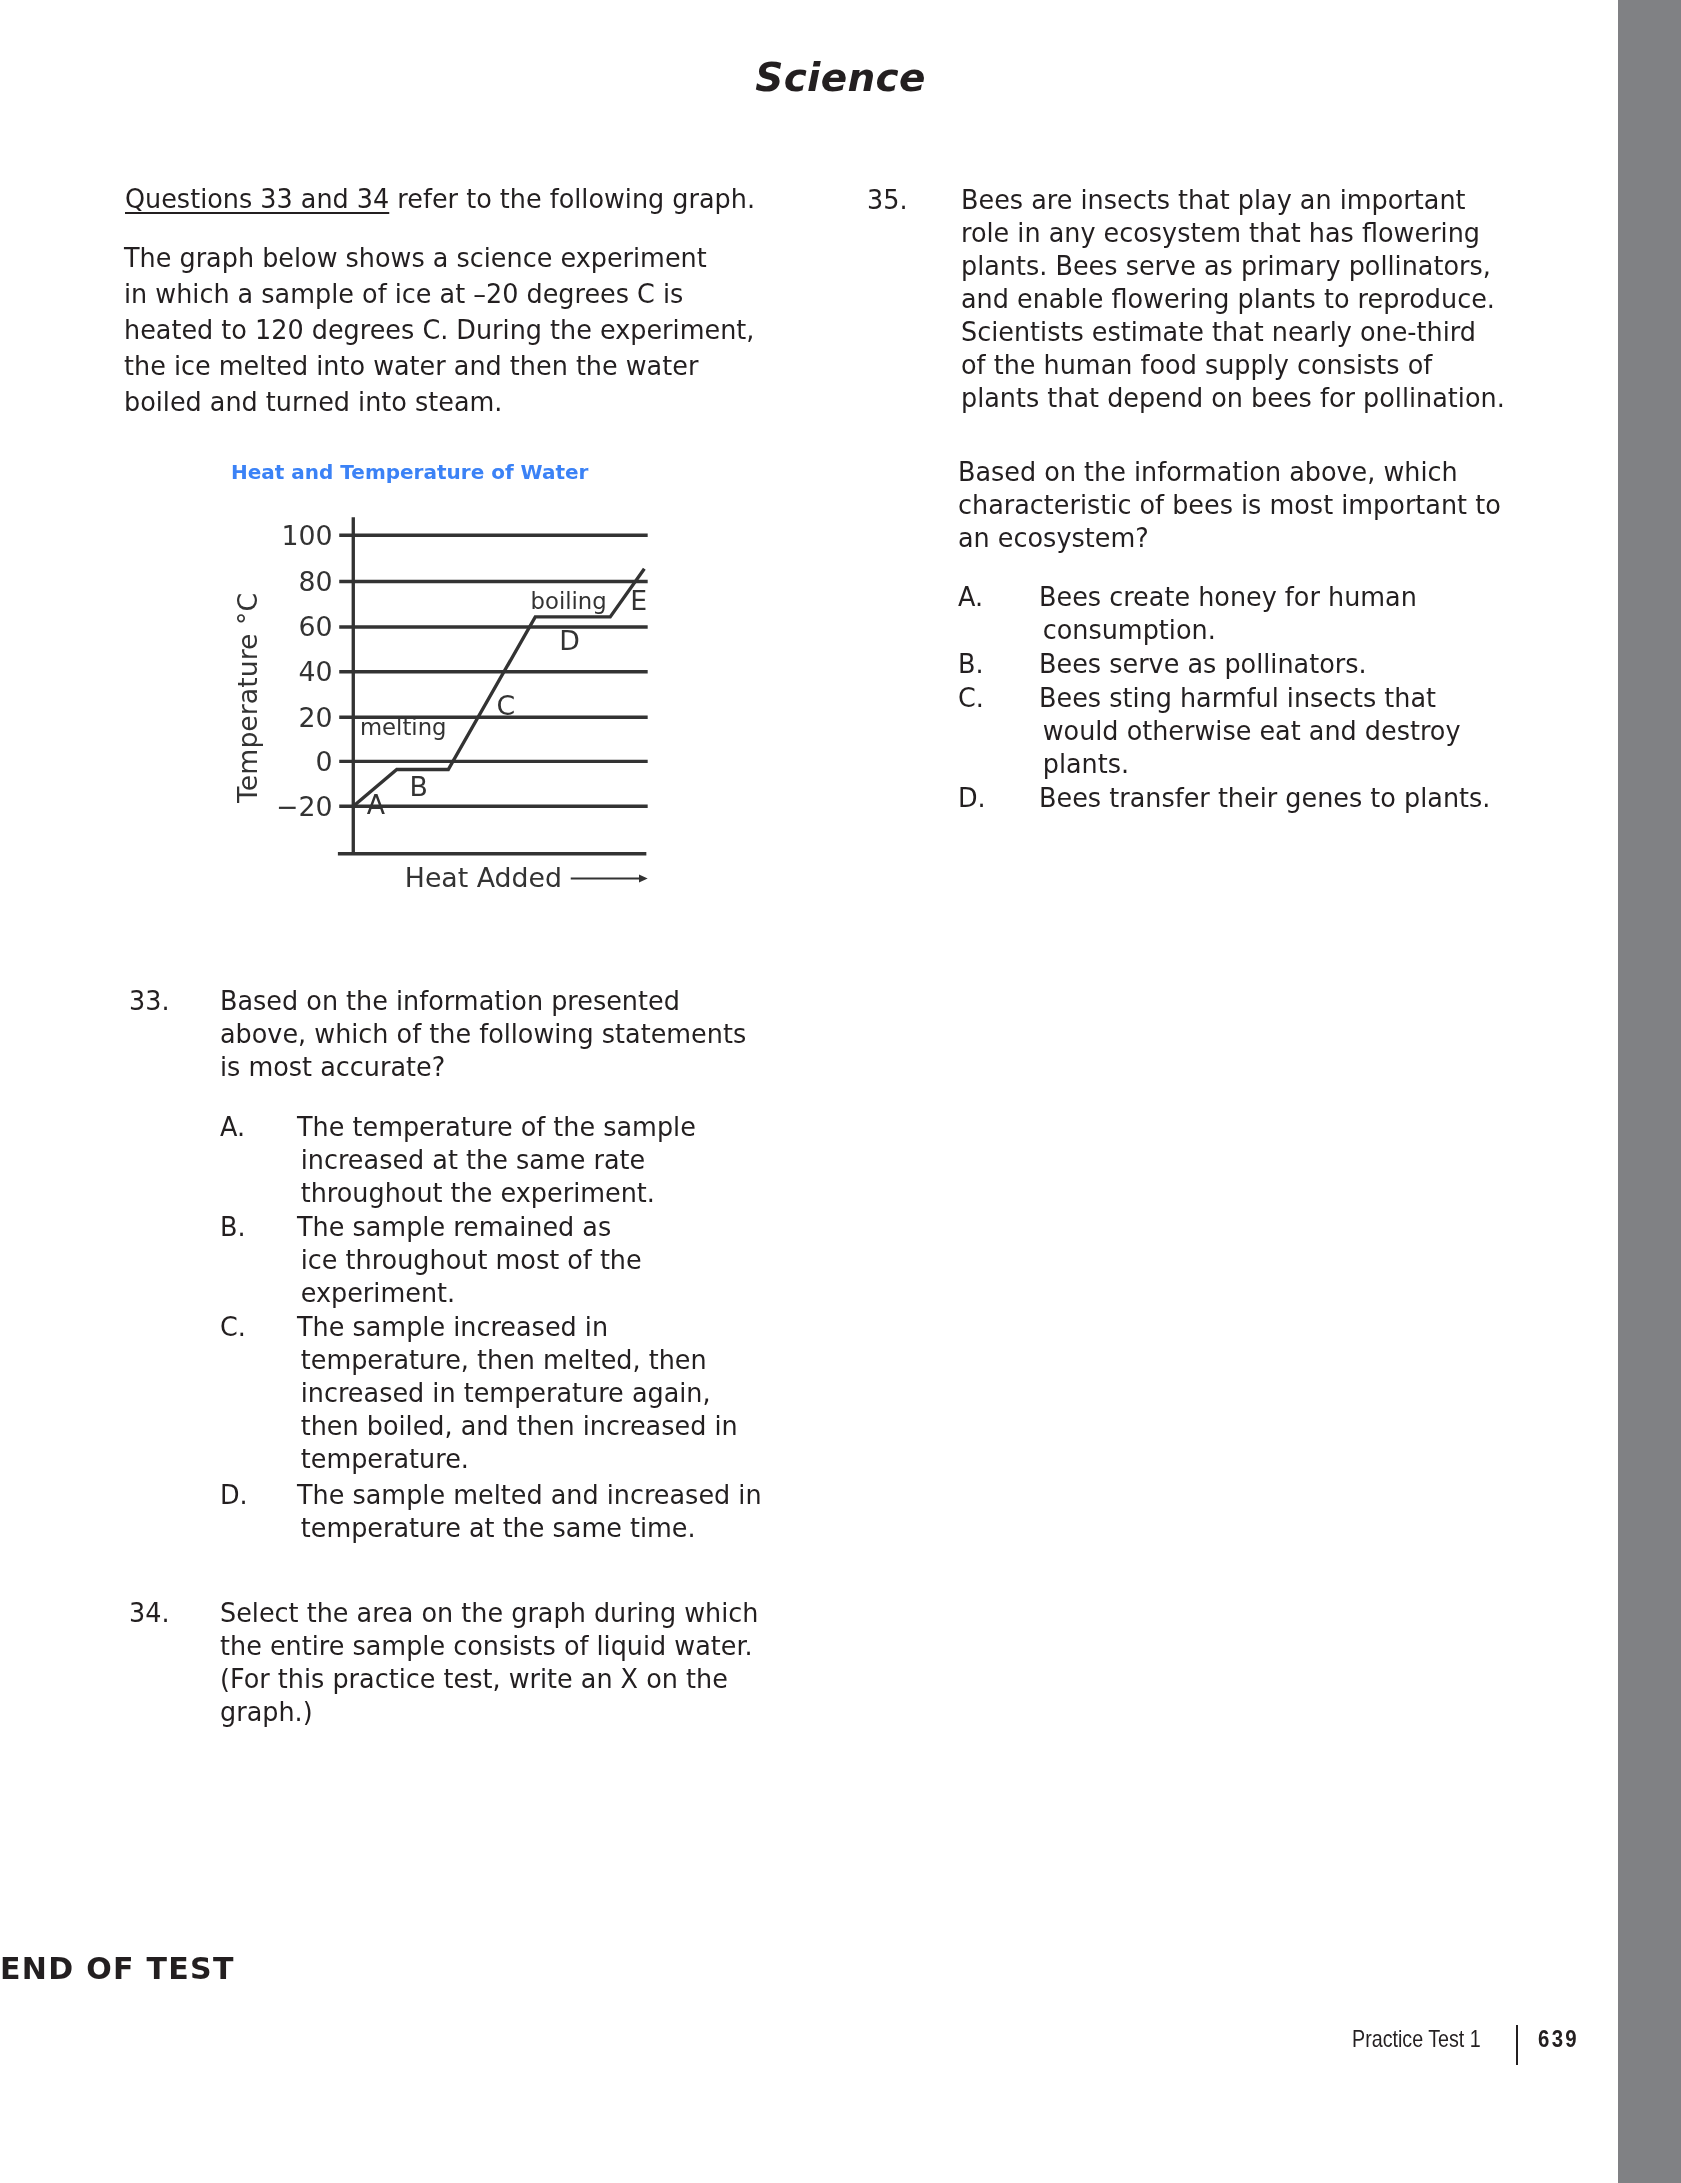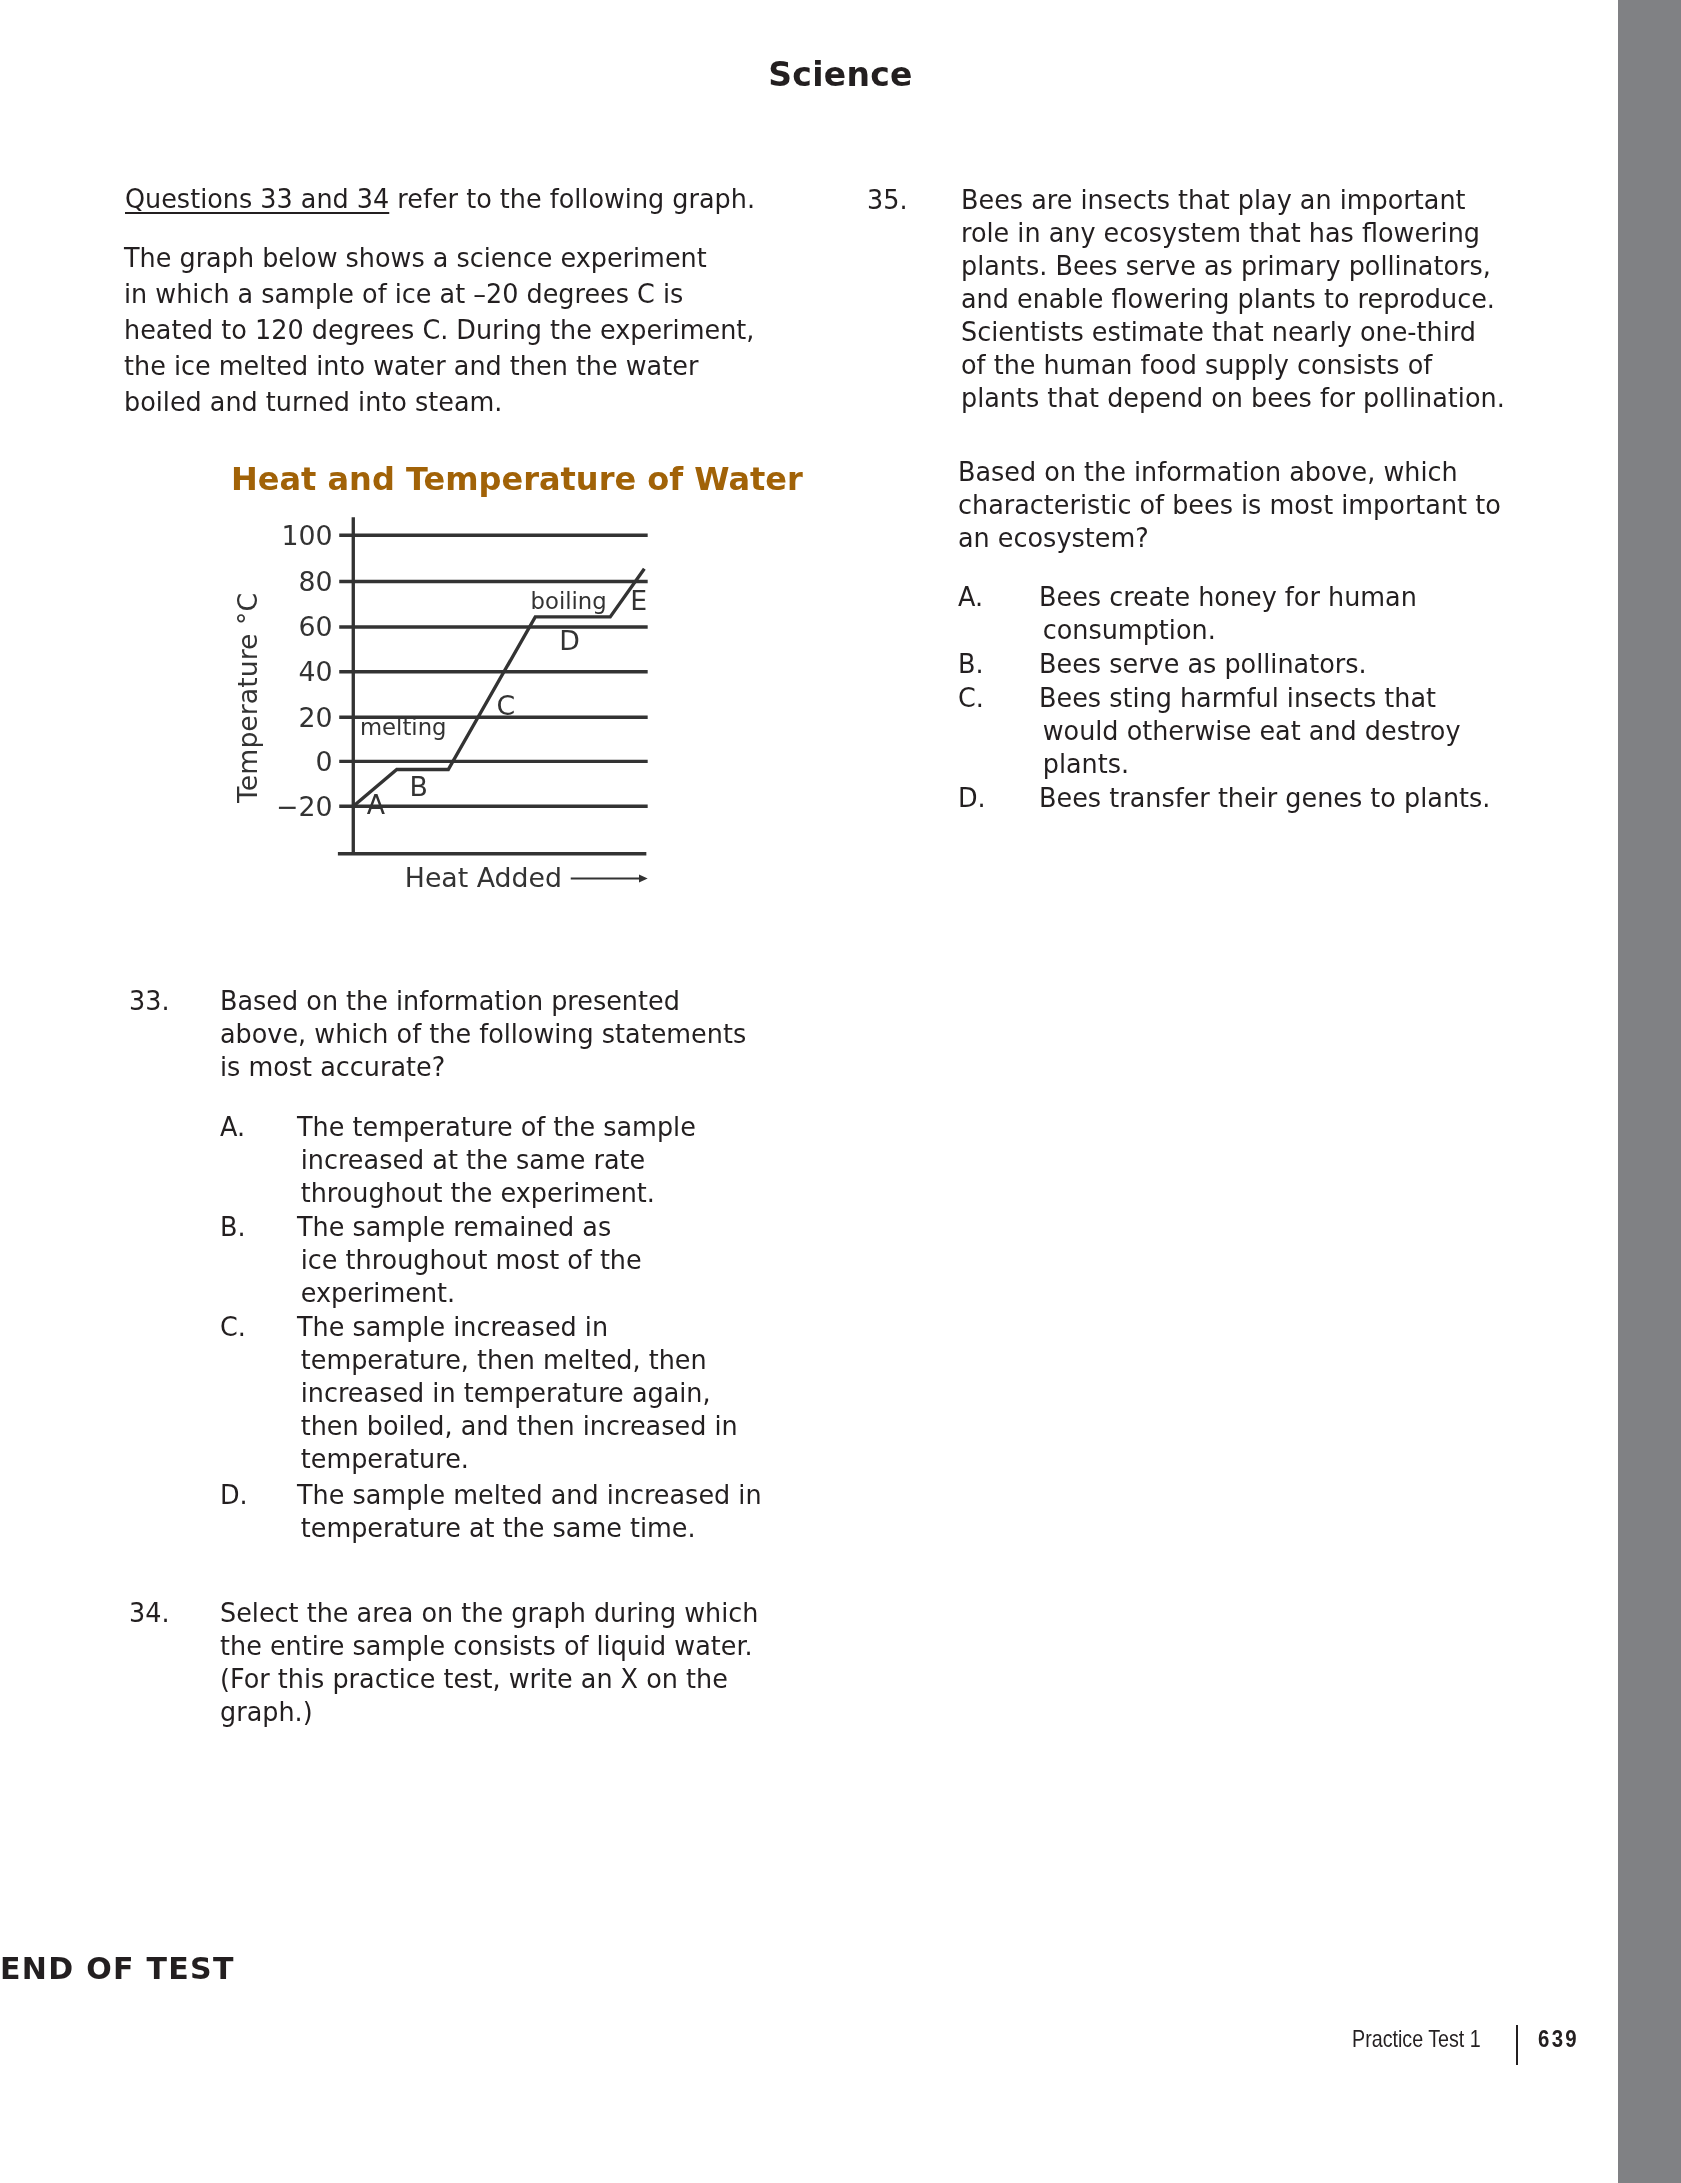--- a/index.html
+++ b/index.html
@@ -2,28 +2,28 @@
 <html style="font-size:10.7px"><head>
 <meta charset="utf-8">
 <style>
   html, body { margin:0; padding:0; }
   body {
     width:1681px; height:2183px; position:relative; overflow:hidden;
     background:#ffffff; color:#231f20;
     font-family:"DejaVu Sans", sans-serif;
   }
   .sidebar-strip { position:absolute; left:1618px; top:0; width:63px; height:2183px; background:#808184; }
-  .page-title { position:absolute; left:0; width:1681px; top:55px; text-align:center; font-weight:bold; font-size:33px; letter-spacing:0.3px; }
+  .page-title { position:absolute; left:0; width:1681px; top:55px; text-align:center; font-weight:bold; font-size:39px; letter-spacing:0.3px;font-style:italic; }
   .txt { font-size:27.4px; line-height:33px; transform:scaleX(0.93); transform-origin:left top; white-space:nowrap; }
   .abs { position:absolute; }
   .u { text-decoration:underline; text-decoration-thickness:2px; text-underline-offset:4px; }
   .para-line { display:block; }
   .qnum { position:absolute; font-size:27.4px; line-height:33px; transform:scaleX(0.93); transform-origin:left top; }
   .opt-letter { position:absolute; font-size:27.4px; line-height:33px; transform:scaleX(0.93); transform-origin:left top; }
-  .chart-title { position:absolute; left:231px; top:460px; font-weight:bold; font-size:32px; white-space:nowrap; color:#a16207; }
+  .chart-title { position:absolute; left:231px; top:460px; font-weight:bold; font-size:20px; white-space:nowrap; color:#3b82f6; }
   svg text { font-family:"DejaVu Sans", sans-serif; fill:#333; }
   .end { position:absolute; left:0; width:1681px; top:1951px; text-align:left; font-weight:bold; font-size:30px; letter-spacing:1.3px; }
   .footer { position:absolute; top:2025px; left:1352px; font-family:"Liberation Sans", sans-serif; font-size:24px; color:#231f20; white-space:nowrap; transform:scaleX(0.82); transform-origin:left top; }
   .footer-sep { position:absolute; left:1516px; top:2025px; width:2px; height:40px; background:#231f20; }
   .footer-num { position:absolute; left:1538px; top:2025px; font-family:"Liberation Sans", sans-serif; font-weight:bold; font-size:24px; letter-spacing:2.7px; transform:scaleX(0.85); transform-origin:left top; }
 </style>
 </head>
 <body>
 
 <div class="sidebar-strip"></div>

